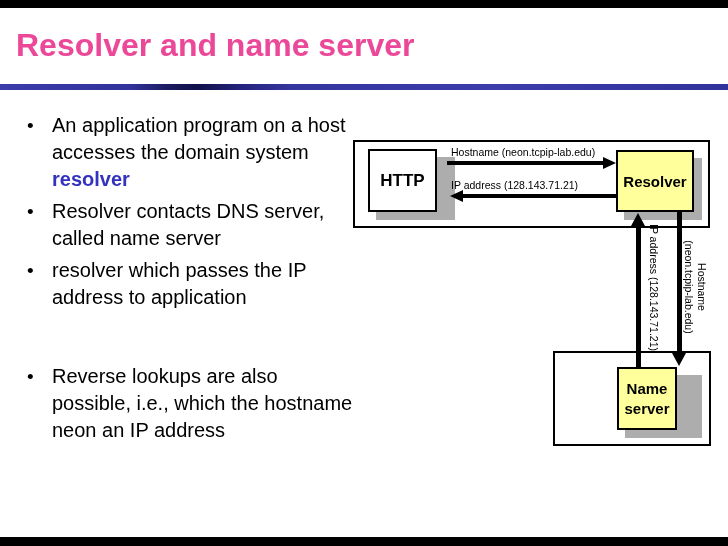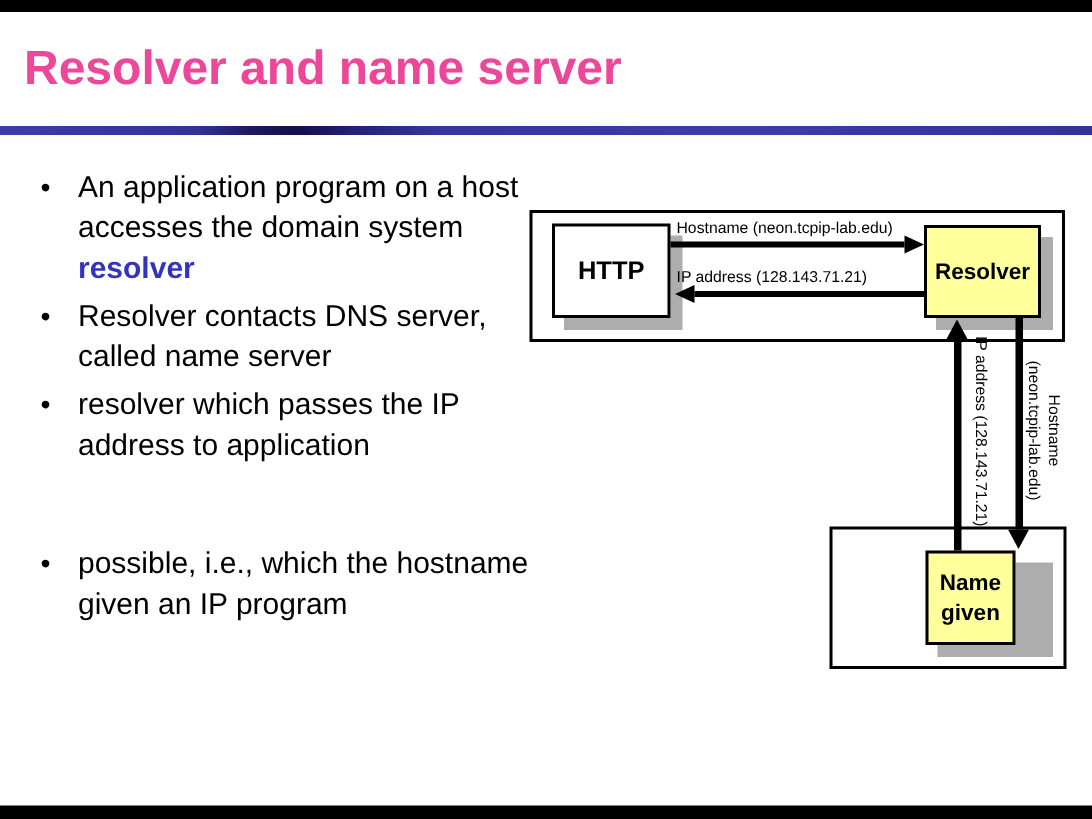--- a/index.html
+++ b/index.html
@@ -37,21 +37,21 @@
   .bullet-text .em{color:var(--em-blue);font-weight:bold;}
   .bullet-item.spaced{margin-top:52px;}
   
   .host-rect{position:absolute;background:#fff;border:2px solid #000;box-sizing:border-box;z-index:1;}
   #app-host-rect{left:353px;top:140px;width:357px;height:88px;}
   #ns-host-rect{left:553px;top:351px;width:158px;height:95px;}
   .dbox{position:absolute;border:2px solid #000;box-sizing:border-box;z-index:3;
         display:flex;align-items:center;justify-content:center;flex-direction:column;
         font-weight:bold;color:#000;text-align:center;}
   .dshadow{position:absolute;background:var(--shadow-gray);z-index:2;}
-  #http-box{left:368px;top:149px;width:79px;height:63px;background:#fff;font-size:17px;}
+  #http-box{left:368px;top:149px;width:69px;height:63px;background:#fff;font-size:17px;}
   #http-shadow{left:376px;top:157px;width:79px;height:63px;}
   #resolver-box{left:616px;top:150px;width:78px;height:62px;background:var(--box-yellow);font-size:15px;}
   #resolver-shadow{left:624px;top:158px;width:78px;height:62px;}
   #nameserver-box{left:617px;top:367px;width:60px;height:63px;background:var(--box-yellow);font-size:15px;line-height:20px;}
   #nameserver-shadow{left:625px;top:375px;width:77px;height:63px;}
   .shaft{position:absolute;background:#000;z-index:4;}
   .head{position:absolute;width:0;height:0;z-index:4;}
   
   #hostname-arrow-shaft{left:447px;top:161px;width:156px;height:4px;}
   #hostname-arrow-head{left:603px;top:157px;border-top:6px solid transparent;border-bottom:6px solid transparent;border-left:13px solid #000;}
@@ -100,22 +100,23 @@
       <div class="bullet-item">
         <div class="bullet-marker">•</div>
         <div class="bullet-text">
           <div class="line">resolver which passes the IP</div>
           <div class="line">address to application</div>
         </div>
       </div>
       <div class="bullet-item spaced">
         <div class="bullet-marker">•</div>
         <div class="bullet-text">
+          <div class="line">Reverse lookups are also</div>
           <div class="line">possible, i.e., which the hostname</div>
-          <div class="line">given an IP program</div>
+          <div class="line">neon an IP address</div>
         </div>
       </div>
     </div>
 
   <div>
     <div id="app-host-rect" class="host-rect"></div>
     <div id="ns-host-rect" class="host-rect"></div>
 
     <div id="http-shadow" class="dshadow"></div>
     <div id="http-box" class="dbox">
@@ -123,21 +124,21 @@
     </div>
 
     <div id="resolver-shadow" class="dshadow"></div>
     <div id="resolver-box" class="dbox">
       <span>Resolver</span>
     </div>
 
     <div id="nameserver-shadow" class="dshadow"></div>
     <div id="nameserver-box" class="dbox">
       <span>Name</span>
-      <span>given</span>
+      <span>server</span>
     </div>
 
     <div id="hostname-arrow-shaft" class="shaft"></div>
     <div id="hostname-arrow-head" class="head"></div>
     <div id="hostname-arrow-label" class="arrow-label">Hostname (neon.tcpip-lab.edu)</div>
 
     <div id="ip-arrow-shaft" class="shaft"></div>
     <div id="ip-arrow-head" class="head"></div>
     <div id="ip-arrow-label" class="arrow-label">IP address (128.143.71.21)</div>
 

